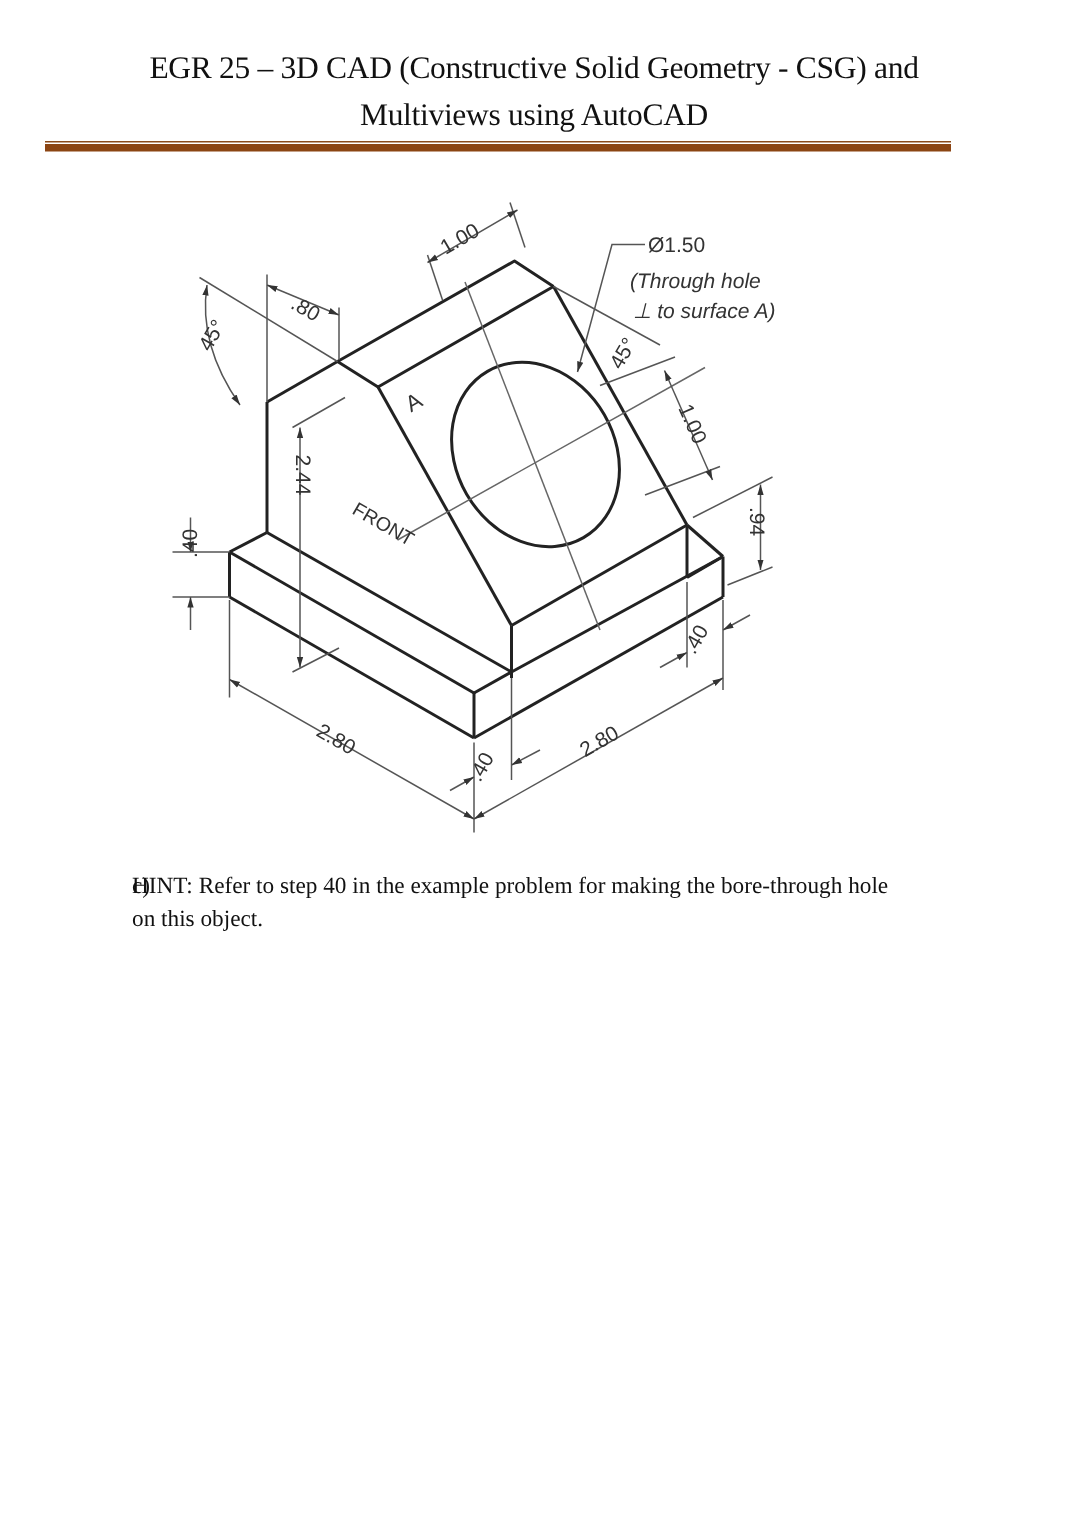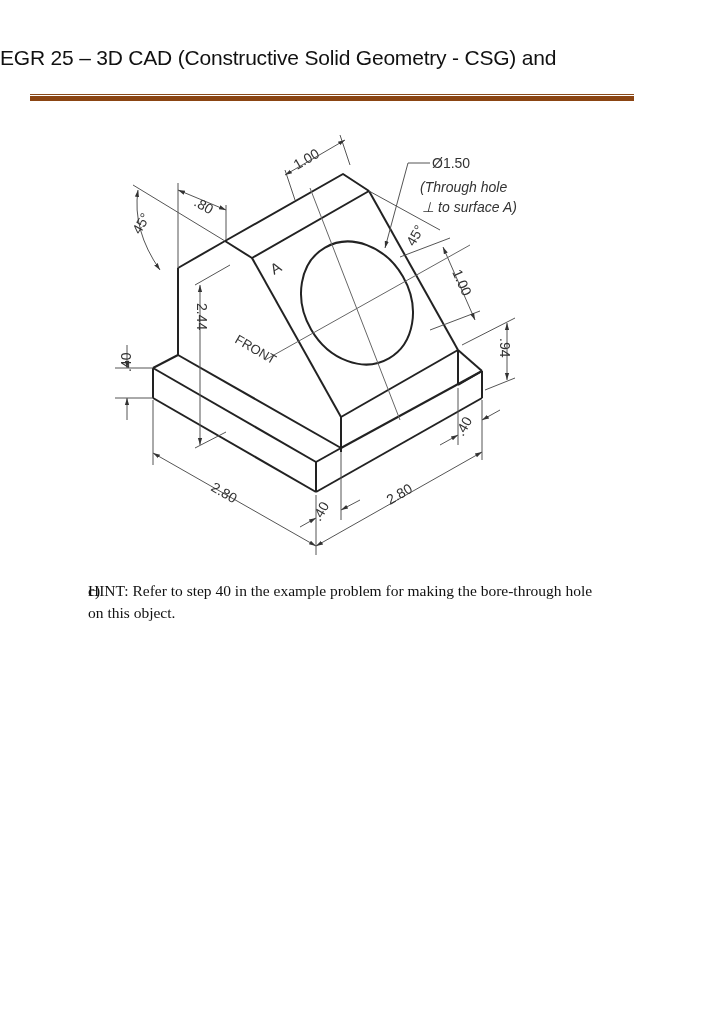--- a/index.html
+++ b/index.html
@@ -1,19 +1,20 @@
 <!DOCTYPE html>
 <html><head>
 <meta charset="utf-8">
 <style>
   html, body { margin: 0; padding: 0; background: #ffffff; }
   body { width: 712px; height: 1024px; position: relative; overflow: hidden; }
   .header {
-    position: absolute; left: 0; top: 42px; width: 712px;
-    font-family: Liberation Sans, sans-serif;
+    position: absolute; left: 0; top: 30px; width: 712px;
+    text-align: center;
+    font-family: Liberation Serif, serif;
     font-size: 21px; line-height: 31px; color: #111;
     letter-spacing: -0.2px;
   }
   .header .line { display: block; }
   .rule-thin { position: absolute; left: 30px; top: 94px; width: 604px; height: 1px; background: #8a4a1a; }
   .rule-thick { position: absolute; left: 30px; top: 96px; width: 604px; height: 5px; background: #8b4513; }
   .figure { position: absolute; left: 0; top: 120px; width: 712px; height: 440px; }
   .figure svg { display: block; }
   .hint {
     position: absolute; left: 88px; top: 580px; width: 520px;
@@ -22,20 +23,21 @@
   .hint .marker { position: absolute; left: 0; top: 0; }
   .hint .body { display: block; }
   .dim { font-family: "Liberation Sans", sans-serif; font-size: 14px; fill: #333; }
   .note { font-family: "Liberation Sans", sans-serif; font-size: 14px; font-style: italic; fill: #333; }
 </style>
 </head>
 <body>
 
 <div class="header">
   <span class="line">EGR 25 – 3D CAD (Constructive Solid Geometry - CSG) and</span>
+  <span class="line">Multiviews using AutoCAD</span>
 </div>
 <div class="rule-thin"></div>
 <div class="rule-thick"></div>
 
 <div class="figure">
   <svg width="712" height="440" viewBox="0 120 712 440" xmlns="http://www.w3.org/2000/svg">
     <defs>
       <marker id="arr" viewBox="0 0 10 10" refX="10" refY="5" markerWidth="7" markerHeight="7" orient="auto-start-reverse">
         <path d="M0,2 L10,5 L0,8 z" fill="#333"></path>
       </marker>

